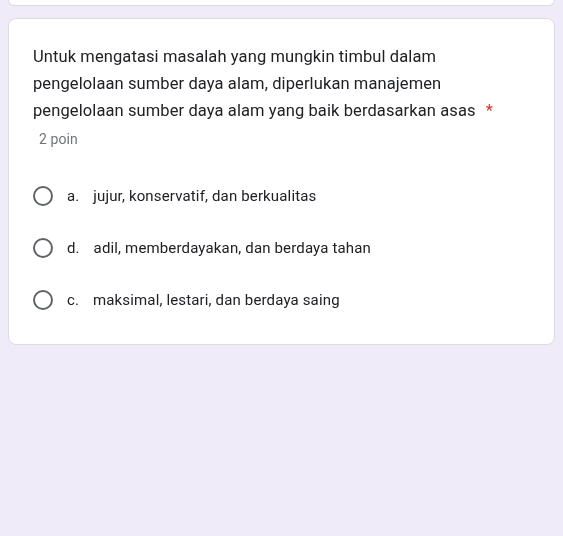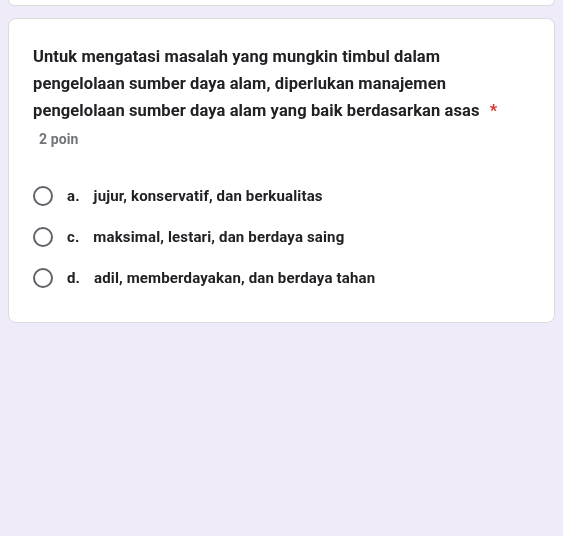--- a/index.html
+++ b/index.html
@@ -1,19 +1,18 @@
 <!DOCTYPE html>
 <html><head>
   <meta charset="utf-8">
   <style>
     * {
       margin: 0;
       padding: 0;
       box-sizing: border-box;
-      font-weight: bold;
     }
     body {
       font-family: Roboto, Arial, sans-serif;
       background: #f0ebf8;
       width: 563px;
       height: 536px;
       padding: 0;
     }
     .card-separator {
       height: 12px;
@@ -52,21 +51,21 @@
     }
     .points {
       color: #70757a;
       font-size: 14px;
       margin-left: 6px;
       white-space: nowrap;
     }
     .options {
       display: flex;
       flex-direction: column;
-      gap: 1px;
+      gap: 12px;
     }
     .option {
       display: flex;
       align-items: center;
       padding: 10px 0;
       cursor: pointer;
     }
     .radio-icon {
       width: 20px;
       height: 20px;
@@ -105,26 +104,26 @@
       <span class="option-label">
         <span class="option-letter">a.</span>
         <span>jujur, konservatif, dan berkualitas</span>
       </span>
     </label>
 
 
     <label class="option">
       <span class="radio-icon"></span>
       <span class="option-label">
-        <span class="option-letter">c.</span>
-        <span>maksimal, lestari, dan berdaya saing</span>
+        <span class="option-letter">d.</span>
+        <span>adil, memberdayakan, dan berdaya tahan</span>
       </span>
     </label>
 
     <label class="option">
       <span class="radio-icon"></span>
       <span class="option-label">
-        <span class="option-letter">d.</span>
-        <span>adil, memberdayakan, dan berdaya tahan</span>
+        <span class="option-letter">c.</span>
+        <span>maksimal, lestari, dan berdaya saing</span>
       </span>
     </label>
   </div>
 </div>
 
 </body></html>

